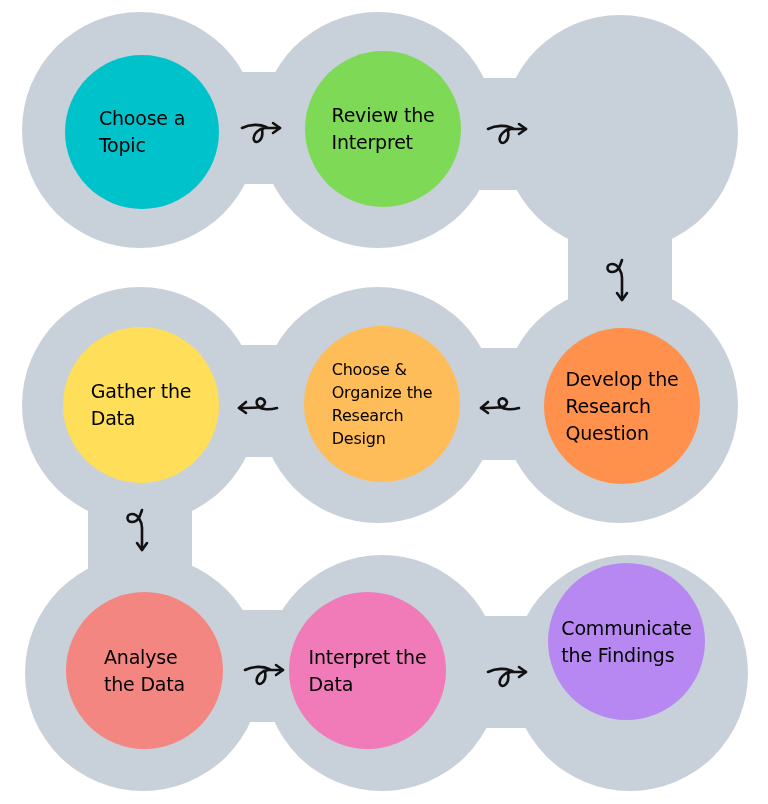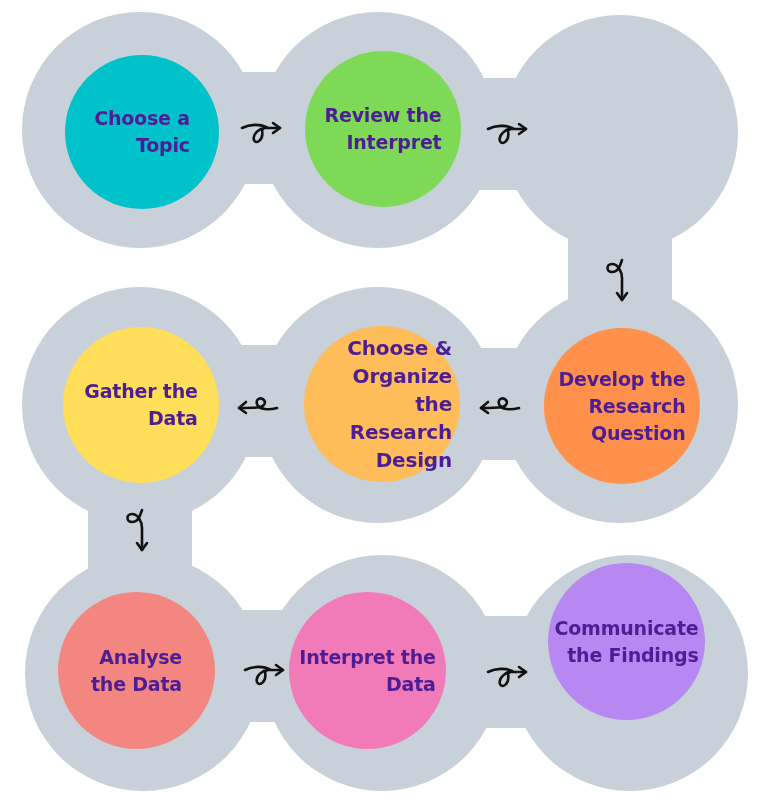--- a/index.html
+++ b/index.html
@@ -1,26 +1,26 @@
 <!DOCTYPE html>
 <html><head>
 <meta charset="utf-8">
 <style>
   html, body { margin: 0; padding: 0; background: #ffffff; }
   body { width: 768px; height: 804px; position: relative; overflow: hidden; font-family: "DejaVu Sans", sans-serif; }
   .stage { position: absolute; left: 0; top: 0; width: 768px; height: 804px; }
   .bg-svg { position: absolute; left: 0; top: 0; }
   .node {
     position: absolute; border-radius: 50%;
-    display: flex; align-items: center; justify-content: center; text-align: right;
-    color: #4c1d95; font-size: 19px; line-height: 27px; letter-spacing: -0.2px;
-    font-family: "DejaVu Sans", sans-serif; font-weight: bold;
+    display: flex; align-items: center; justify-content: center; text-align: left;
+    color: #000000; font-size: 19px; line-height: 27px; letter-spacing: -0.2px;
+    font-family: "DejaVu Sans", sans-serif; font-weight: normal;
   }
   .node span { display: block; white-space: pre-line; padding: 0 8px; }
-  .node.small { font-size: 20px; line-height: 28px; }
+  .node.small { font-size: 16px; line-height: 23px; }
   .arrow { position: absolute; width: 44px; height: 30px; }
 </style>
 </head>
 <body>
 
 <div class="stage">
 
   <svg class="bg-svg" width="768" height="804" viewBox="0 0 768 804">
     <g fill="#c8d0d9">
 
@@ -65,21 +65,21 @@
     <span>Choose &amp;
 Organize the
 Research
 Design</span>
   </div>
   <div class="node" style="left:63px; top:327px; width:156px; height:156px; background:#ffde59;">
     <span>Gather the
 Data</span>
   </div>
 
-  <div class="node" style="left:58px; top:592px; width:157px; height:157px; background:#f38680;">
+  <div class="node" style="left:66px; top:592px; width:157px; height:157px; background:#f38680;">
     <span>Analyse
 the Data</span>
   </div>
   <div class="node" style="left:289px; top:592px; width:157px; height:157px; background:#f17ab9;">
     <span>Interpret the
 Data</span>
   </div>
   <div class="node" style="left:548px; top:563px; width:157px; height:157px; background:#b788f1;">
     <span>Communicate
 the Findings</span>

